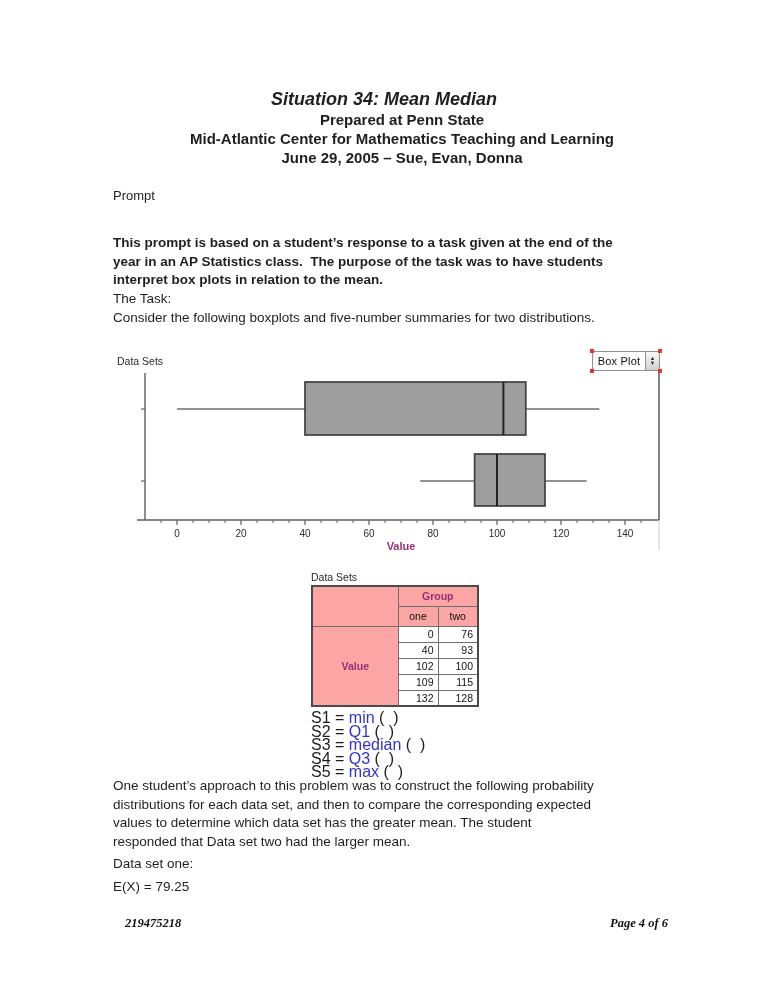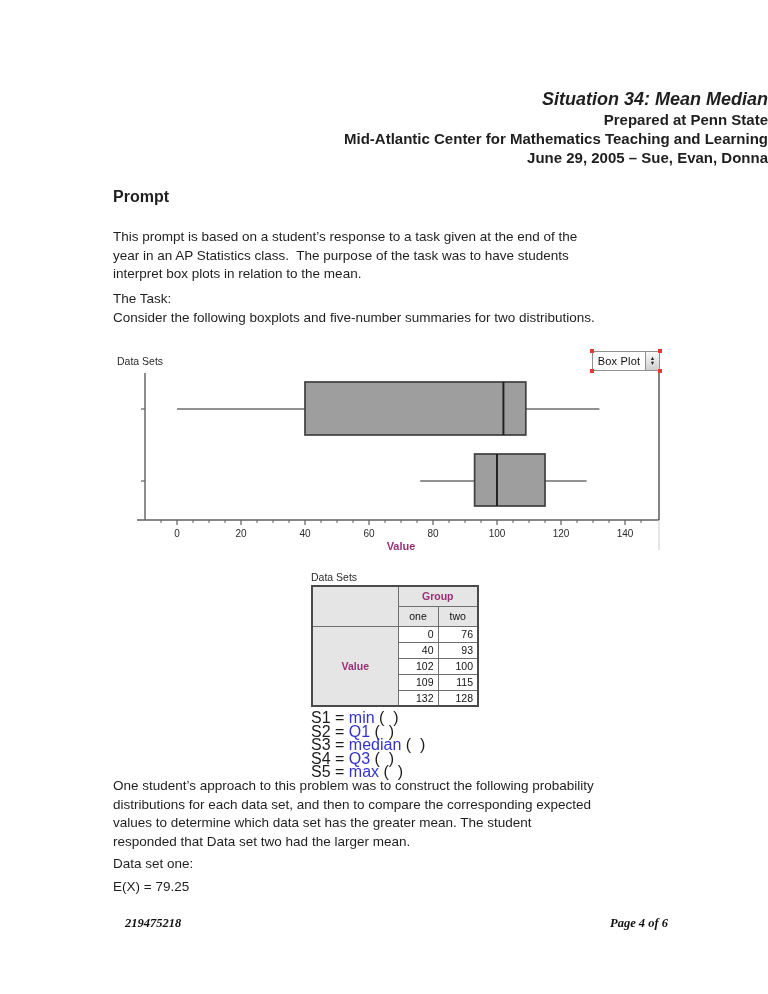--- a/index.html
+++ b/index.html
@@ -1,28 +1,28 @@
 <!DOCTYPE html>
 <html><head>
 <meta charset="utf-8">
 <style>
   html,body{margin:0;padding:0;background:#ffffff;}
   .page{position:relative;width:768px;height:994px;background:#fff;overflow:hidden;
         font-family:"Liberation Sans",sans-serif;color:#1f1f1f;}
 
   
-  .titles{position:absolute;top:89px;left:0;width:768px;text-align:right;}
+  .titles{position:absolute;top:89px;left:0;width:768px;text-align:center;}
   .title-main{font-size:18px;font-weight:bold;font-style:italic;line-height:21px;}
   .title-sub{font-size:15px;font-weight:bold;line-height:19px;margin-left:36px;}
 
-  .section-heading{position:absolute;top:188px;left:113px;font-size:16px;font-weight:bold;}
+  .section-heading{position:absolute;top:188px;left:113px;font-size:13px;font-weight:normal;}
 
   .textblock{position:absolute;left:113px;}
   .line{font-size:13.5px;line-height:18.7px;white-space:pre;}
-  #para1{top:228px;} #task{top:290px;} #para2{top:309px;}
+  #para1{top:234px;font-weight:bold;} #task{top:290px;} #para2{top:309px;}
   #para3{top:777px;} #ds1{top:855px;} #ex{top:878px;}
 
   
   .chart{position:absolute;top:350px;left:0;width:768px;height:214px;}
   .chart svg{position:absolute;left:0;top:0;}
   .chart svg text{font-family:"Liberation Sans",sans-serif;}
   .chart-title{position:absolute;left:117px;top:5px;font-size:10.5px;color:#2a2a2a;}
   .bp-widget{position:absolute;left:592px;top:1px;width:68px;height:20px;display:flex;
              border:1px solid #909090;background:#fdfdfd;box-sizing:border-box;}
   .bp-label{flex:1;font-size:11px;color:#111;display:flex;align-items:center;justify-content:center;
@@ -32,21 +32,21 @@
               font-size:5.5px;line-height:5.5px;color:#222;}
   .handle{position:absolute;width:4px;height:4px;background:#e4392f;}
   .h-tl{left:-3px;top:-3px;} .h-bl{left:-3px;bottom:-3px;}
   .h-tr{right:-3px;top:-3px;} .h-br{right:-3px;bottom:-3px;}
 
   
   .table-block{position:absolute;top:571px;left:311px;}
   .table-label{font-size:10.5px;color:#2a2a2a;margin-bottom:2px;}
   table.stats{border-collapse:collapse;border:2px solid #4a4a4a;font-size:10.5px;}
   table.stats td{border:1px solid #6f6f6f;box-sizing:border-box;}
-  .cell-green{background:#e5e5e5;}
+  .cell-green{background:#fca5a5;}
   .cell-empty{width:86px;}
   .cell-group{width:80px;height:20px;text-align:center;font-weight:bold;color:#9b2f76;}
   .cell-colhdr{height:20px;text-align:center;color:#111;}
   .cell-valhdr{text-align:center;vertical-align:middle;font-weight:bold;color:#9b2f76;}
   .cell-num{background:#fff;width:40px;height:16px;text-align:right;padding-right:4px;color:#111;}
 
   .s-lines{margin-top:4px;}
   .s-line{font-size:16px;line-height:13.5px;color:#1c1c1c;white-space:pre;}
   .s-fn{color:#3333cc;}
 

